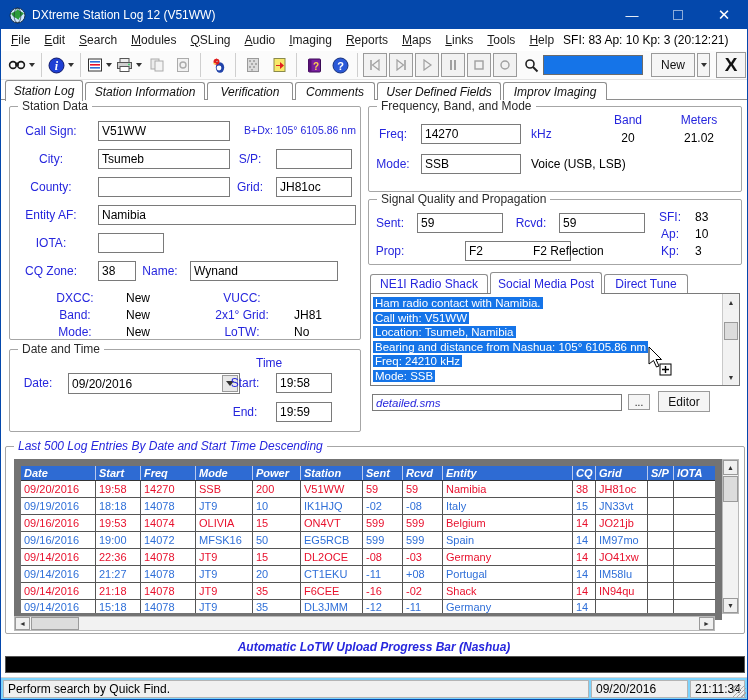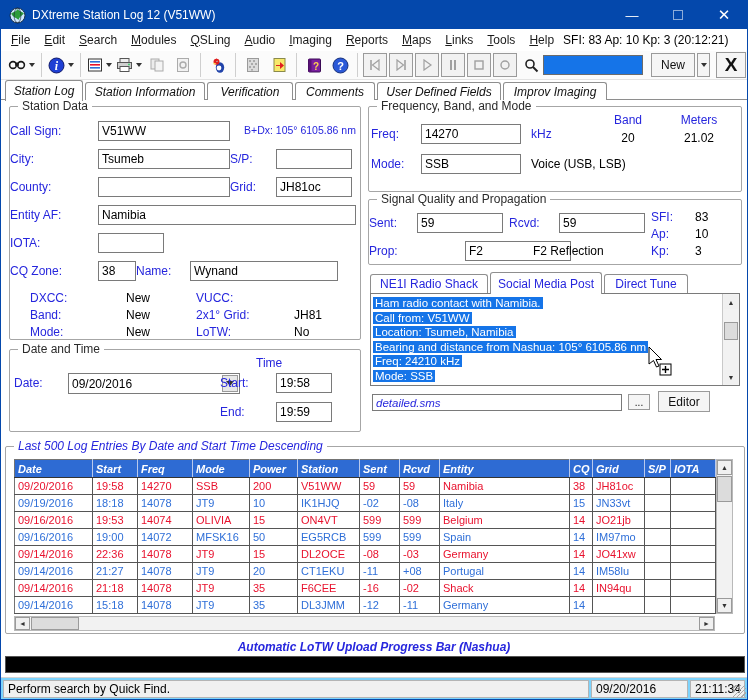--- a/index.html
+++ b/index.html
@@ -50,21 +50,21 @@
   .mtab { position:absolute; top:2px; height:18px; background:#fff; border:1px solid #8e8e8e;
     border-bottom:none; border-radius:3px 3px 0 0; font-style:italic; font-size:12px;
     display:flex; align-items:center; justify-content:center; color:#111; z-index:1; }
   .mtab.active { top:0; height:21px; z-index:3; }
   .tabstrip .baseline { position:absolute; left:0; bottom:0; width:100%; height:1px; background:#8e8e8e; }
   
   .content { position:absolute; left:0; top:99px; width:100%; height:579px; background:#fff; }
   .groupbox { position:absolute; border:1px solid #a6a6a6; border-radius:2px; }
   .legend { position:absolute; top:-8px; left:8px; background:#fff; padding:0 4px; font-size:12px; color:#2b2b2b; }
   .legend.blue { color:var(--label-blue,#2626dd); font-style:italic; }
-  .lbl { position:absolute; color:var(--label-blue,#2626dd); text-align:left; font-size:12px; }
+  .lbl { position:absolute; color:var(--label-blue,#2626dd); text-align:center; font-size:12px; }
   .val { position:absolute; color:#000; font-size:12px; }
   .bluetxt { color:var(--label-blue,#2626dd); }
   .field { position:absolute; height:20px; border:1px solid #7a7a7a; background:#fff;
     font-size:12px; color:#000; padding:0 3px; font-family:"Liberation Sans",sans-serif; }
   .combo-arrow { position:absolute; width:16px; height:17px; background:#e8e8e8; border:1px solid #9a9a9a;
     display:flex; align-items:center; justify-content:center; }
   .combo-arrow::after { content:""; border-left:4px solid transparent; border-right:4px solid transparent;
     border-top:5px solid #333; }
   
   .stab { position:absolute; top:2px; height:19px; border:1px solid #8e8e8e; border-bottom:none;
@@ -79,21 +79,21 @@
   .sb-h { position:absolute; height:15px; background:#f2f2f2; border:1px solid #b9b9b9; }
   .sb-btn { position:absolute; background:#f0f0f0; border:1px solid #9a9a9a;
     display:flex; align-items:center; justify-content:center; font-size:7px; color:#333; }
   .sb-thumb { position:absolute; background:#dcdcdc; border:1px solid #9a9a9a; }
   
   table.log { border-collapse:collapse; table-layout:fixed; font-size:11px; }
   table.log th { background:var(--table-header,#2e6bd3); color:#fff; font-style:italic; font-weight:bold;
     text-align:left; padding:1px 3px; height:18px; border-right:1px solid #b9c9ec; border-bottom:1px solid #333; }
   table.log td { height:17px; padding:0 3px; border-right:1px solid #555; border-bottom:1px solid #555;
     overflow:hidden; white-space:nowrap; }
-  table.log { border:1px solid #737373; }
+  table.log { border:7px solid #737373; }
   tr[data-color="red"] td { color:var(--row-red,#e8112d); }
   tr[data-color="blue"] td { color:var(--row-blue,#2f6fd8); }
   
   .progress-label { position:absolute; width:100%; text-align:center; color:var(--label-blue,#2626dd);
     font-weight:bold; font-style:italic; font-size:12px; }
   .progress-bar { position:absolute; background:#000; border:1px solid #555; }
   .statusbar { position:absolute; left:0; bottom:0; width:100%; height:22px; background:#7dd3fc;
     border-top:1px solid #d5d5d5; }
   .status-panel { position:absolute; top:2px; height:18px; border:1px solid #b4b4b4; background:#f0f0f0;
     font-size:12px; display:flex; align-items:center; padding:0 4px; color:#000; }
@@ -368,21 +368,21 @@
       <span class="val" style="left:326px;top:44px">3</span>
     </div>
 
     <div style="position:absolute;left:367px;top:172px;width:374px;height:160px">
       <div class="stab" style="left:2px;width:118px">NE1I Radio Shack</div>
       <div class="stab active" style="left:122px;width:112px">Social Media Post</div>
       <div class="stab" style="left:236px;width:84px">Direct Tune</div>
       <div class="social-text" style="left:2px;top:21px;width:370px;height:93px">
         <div style="padding:2px 20px 0 2px">
           <div class="sline"><span>Ham radio contact with Namibia.</span></div>
-          <div class="sline"><span>Call from: V51WW</span></div>
+          <div class="sline"><span>Call with: V51WW</span></div>
           <div class="sline"><span>Location: Tsumeb, Namibia</span></div>
           <div class="sline"><span>Bearing and distance from Nashua: 105° 6105.86 nm</span></div>
           <div class="sline"><span>Freq: 24210 kHz</span></div>
           <div class="sline"><span>Mode: SSB</span></div>
         </div>
         <div class="sb-v" style="right:0;top:0;height:91px;border:none;border-left:1px solid #c9c9c9">
           <div class="sb-btn" style="left:1px;top:1px;width:14px;height:14px;border:none">▲</div>
           <div class="sb-thumb" style="left:1px;top:28px;width:14px;height:18px"></div>
           <div class="sb-btn" style="left:1px;bottom:1px;width:14px;height:14px;border:none">▼</div>
         </div>

